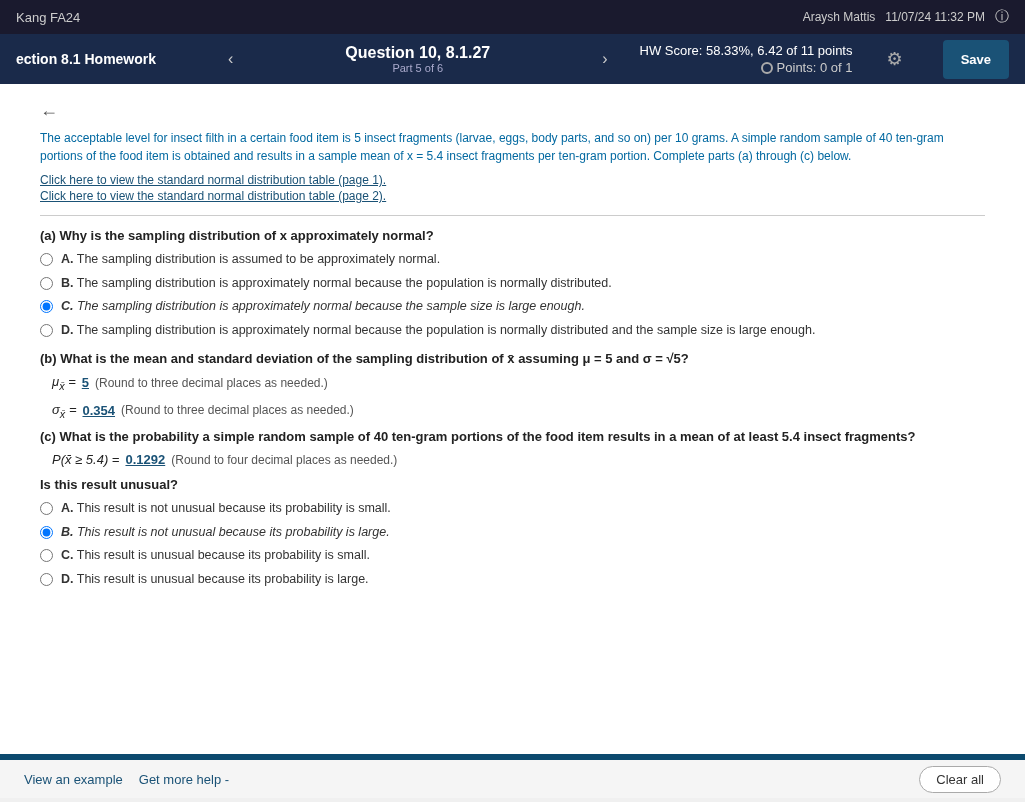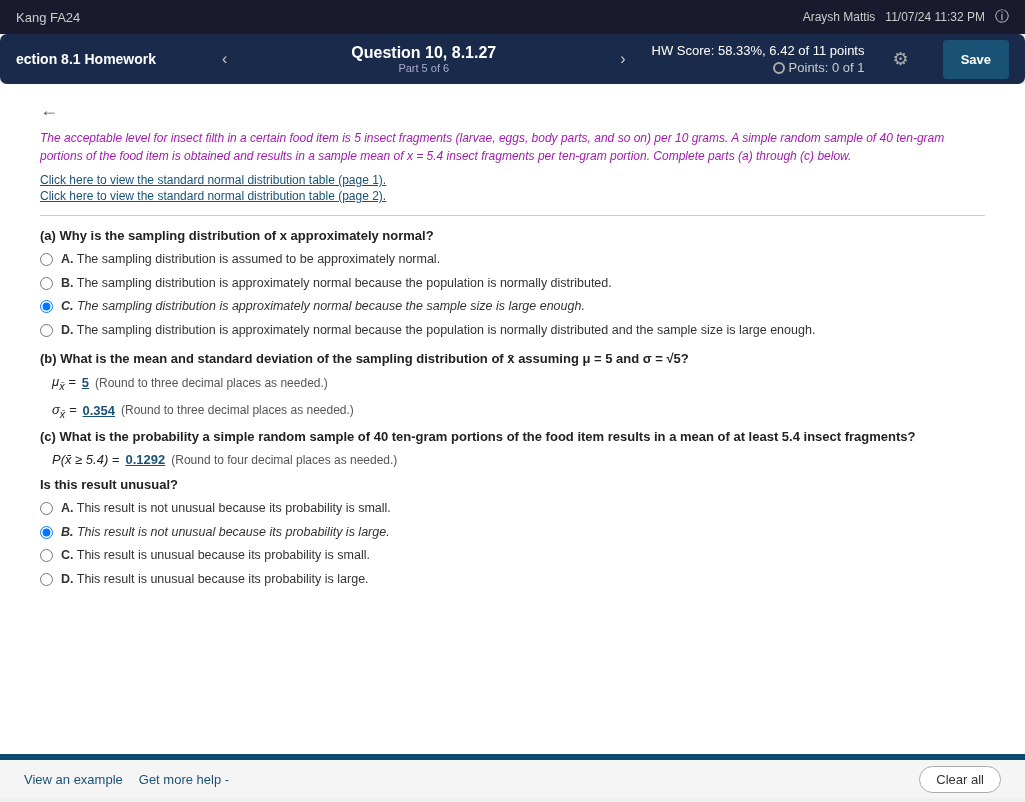--- a/index.html
+++ b/index.html
@@ -32,22 +32,21 @@
       align-items: center;
       gap: 10px;
     }
     .nav-bar {
       background: #1a2a4a;
       display: flex;
       align-items: center;
       padding: 0 16px;
       height: 50px;
       color: white;
-      gap: 18px;
-      border-radius: 7px;
+      gap: 24px;
     }
     .nav-bar-left {
       font-size: 14px;
       font-weight: bold;
       color: white;
       flex: 0 0 180px;
     }
     .nav-center {
       flex: 1;
       display: flex;
@@ -115,24 +114,23 @@
     }
     .back-arrow {
       color: #555;
       font-size: 18px;
       cursor: pointer;
       margin-bottom: 8px;
       display: inline-block;
     }
     .problem-text {
       font-size: 12px;
-      color: #a21caf;
+      color: #0369a1;
       line-height: 1.5;
       margin-bottom: 8px;
-      font-style: italic;
     }
     .link-text {
       color: #1a5276;
       text-decoration: underline;
       cursor: pointer;
       font-size: 12px;
       display: block;
       margin-bottom: 2px;
     }
     .divider {

